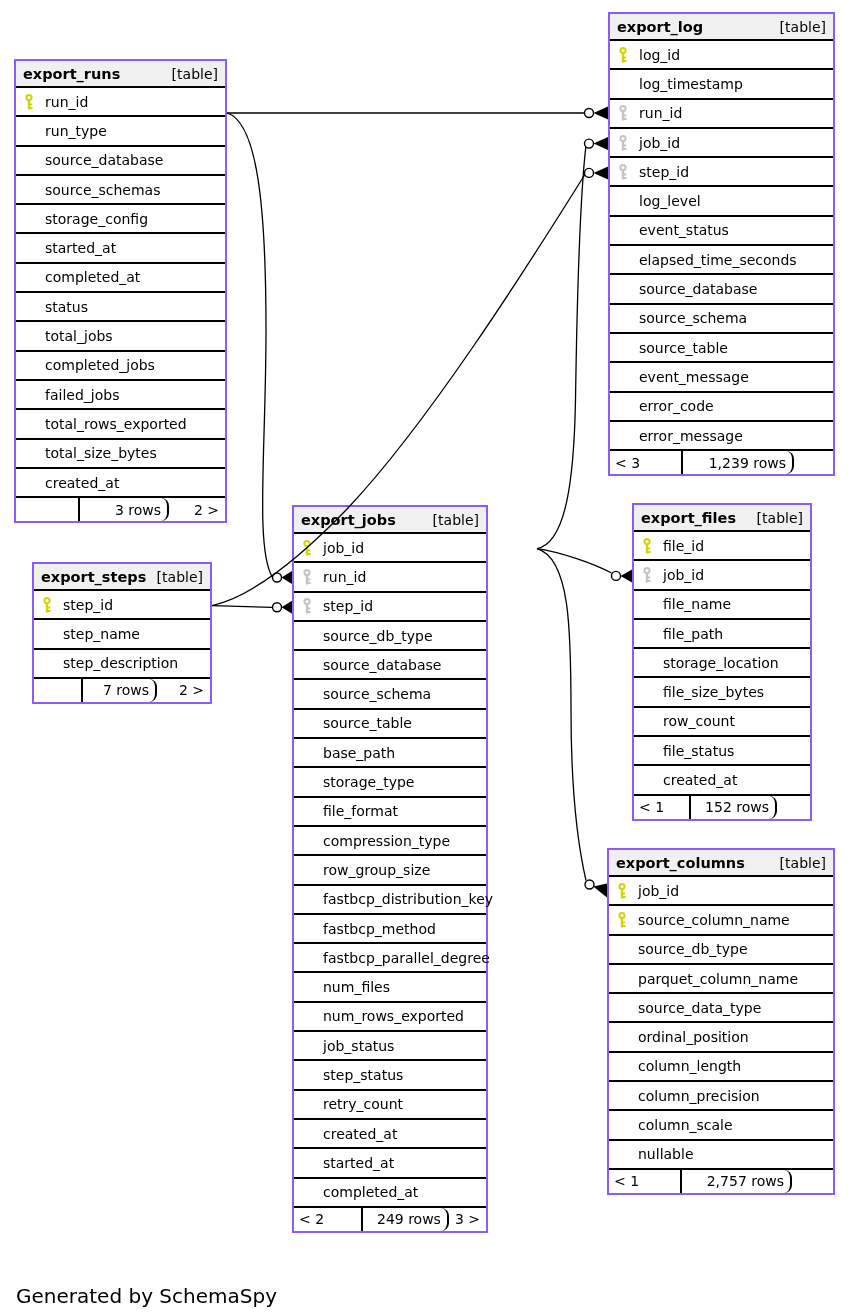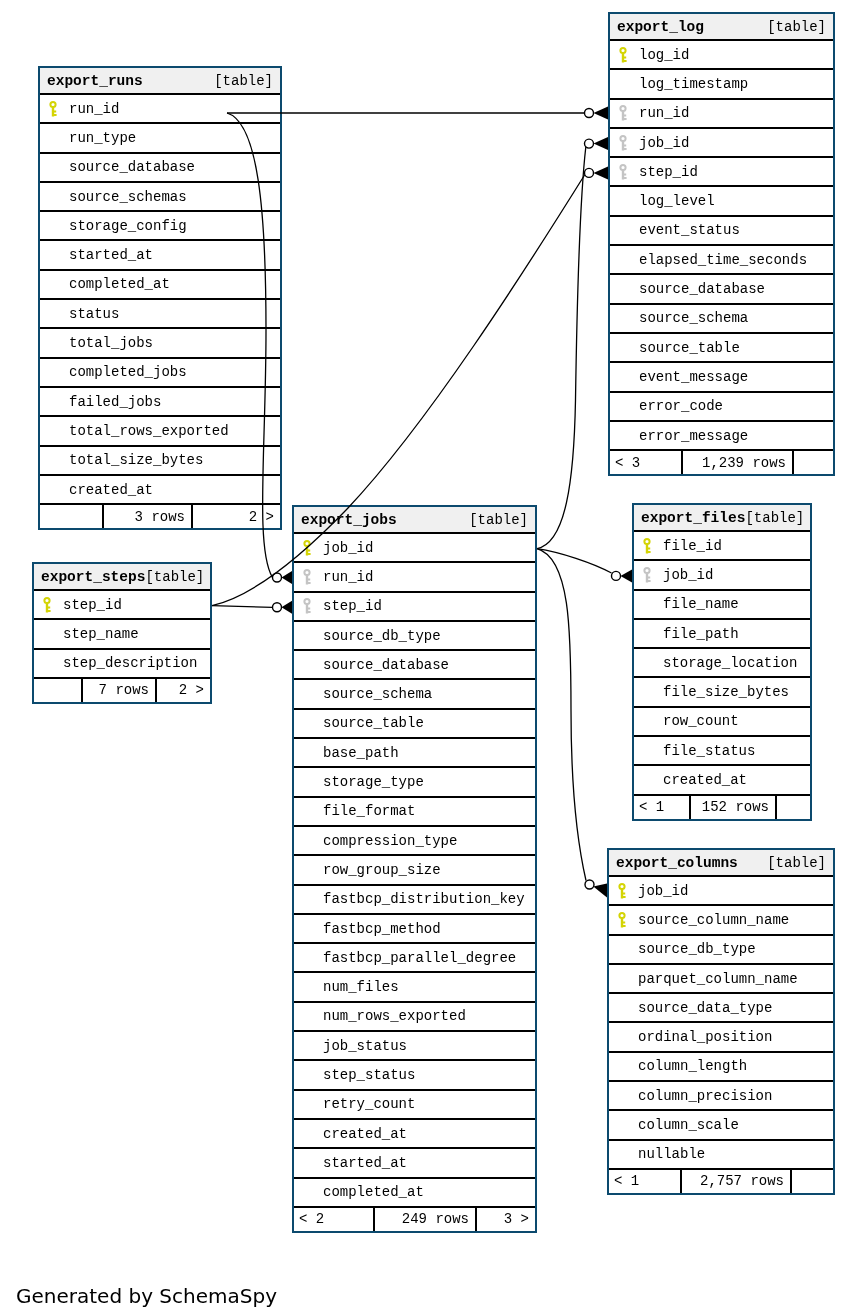--- a/index.html
+++ b/index.html
@@ -1,31 +1,31 @@
 <!DOCTYPE html>
 <html><head>
 <meta charset="utf-8">
 <style>
   html,body{margin:0;padding:0;background:#fff;}
   .canvas{position:relative;width:851px;height:1315px;background:#ffffff;overflow:hidden;
           font-family:"DejaVu Sans", sans-serif;color:#000;}
   .edges{position:absolute;left:0;top:0;width:851px;height:1315px;pointer-events:none;z-index:5;}
-  .tbl{position:absolute;background:#fff;border:2px solid #0c4a6e;box-sizing:border-box;z-index:1;font-family:Liberation Mono, monospace;}
+  .tbl{position:absolute;background:#fff;border:2px solid #8b5cf6;box-sizing:border-box;z-index:1;}
   .tbl-head{height:27px;box-sizing:border-box;border-bottom:2px solid #000;background:#f0f0f0;
             display:flex;align-items:center;justify-content:space-between;padding:0 7px;}
   .tbl-title{font-weight:bold;font-size:14.5px;white-space:nowrap;}
   .tbl-type{font-size:14px;white-space:nowrap;}
   .tbl-row{height:29.3px;box-sizing:border-box;border-bottom:2px solid #000;position:relative;
            display:flex;align-items:center;padding-left:29px;font-size:14px;white-space:nowrap;}
   .key-ic{position:absolute;left:8px;top:50%;transform:translateY(-50%);display:flex;line-height:0;}
   .tbl-foot{height:23px;box-sizing:border-box;display:flex;font-size:14px;}
   .fc{box-sizing:border-box;border-right:2px solid #000;display:flex;align-items:center;white-space:nowrap;}
   .fc:last-child{border-right:none;flex:1;}
   .fc-left{justify-content:flex-start;padding:0 5px;}
-  .fc-mid{justify-content:flex-end;padding:0 6px;}
+  .fc-mid{justify-content:flex-end;padding:0 6px;border-radius:8px;}
   .fc-right{justify-content:flex-end;padding:0 6px;}
   .caption{position:absolute;left:16px;top:1284px;font-size:20px;z-index:2;}
 </style>
 </head>
 <body>
 
 <div class="canvas">
   <svg class="edges" id="edges" width="851" height="1315" viewBox="0 0 851 1315" xmlns="http://www.w3.org/2000/svg">
       <g>
         <path d="M227,113 L584.5,113" fill="none" stroke="#000000" stroke-width="1.3"></path>
@@ -57,21 +57,21 @@
         <polygon points="620.5,575.9 632,569.4 632,582.4" fill="#000000"></polygon>
         <circle cx="616" cy="575.9" r="4.5" fill="#ffffff" stroke="#000000" stroke-width="1.4"></circle>
       </g>
       <g>
         <path d="M537,548.6 C570,558 571,630 571,710 C571,800 579,850 586,880.5" fill="none" stroke="#000000" stroke-width="1.3"></path>
         <polygon points="593.3,886.5 607,883.5 607,897.5" fill="#000000"></polygon>
         <circle cx="589.5" cy="884.5" r="4.5" fill="#ffffff" stroke="#000000" stroke-width="1.4"></circle>
       </g>
     </svg>
   <div id="tables">
-      <div class="tbl" style="left: 14px; top: 66px; width: 244px; margin-left: 24px;">
+      <div class="tbl" style="left: 14px; top: 59px; width: 213px;">
         <div class="tbl-head">
           <span class="tbl-title">export_runs</span>
           <span class="tbl-type">[table]</span>
         </div>
         <div class="tbl-row">
           <span class="key-ic">
             <svg width="10" height="17" viewBox="0 0 10 17">
               <circle cx="5" cy="4" r="2.6" fill="none" stroke="#d4d404" stroke-width="2"></circle>
               <line x1="5" y1="6.5" x2="5" y2="16" stroke="#d4d404" stroke-width="2.4"></line>
               <line x1="5" y1="11" x2="8.2" y2="11" stroke="#d4d404" stroke-width="1.8"></line>
@@ -231,21 +231,21 @@
         </div>
         <div class="tbl-row">
           <span>step_description</span>
         </div>
         <div class="tbl-foot">
           <div class="fc fc-left" style="width: 49px;"></div>
           <div class="fc fc-mid" style="width: 74px; text-align: center;">7 rows</div>
           <div class="fc fc-right">2 &gt;</div>
         </div>
       </div>
-      <div class="tbl" style="left: 292px; top: 505px; width: 245px;">
+      <div class="tbl" style="left: 292px; top: 505px; width: 196px;">
         <div class="tbl-head">
           <span class="tbl-title">export_jobs</span>
           <span class="tbl-type">[table]</span>
         </div>
         <div class="tbl-row">
           <span class="key-ic">
             <svg width="10" height="17" viewBox="0 0 10 17">
               <circle cx="5" cy="4" r="2.6" fill="none" stroke="#d4d404" stroke-width="2"></circle>
               <line x1="5" y1="6.5" x2="5" y2="16" stroke="#d4d404" stroke-width="2.4"></line>
               <line x1="5" y1="11" x2="8.2" y2="11" stroke="#d4d404" stroke-width="1.8"></line>

